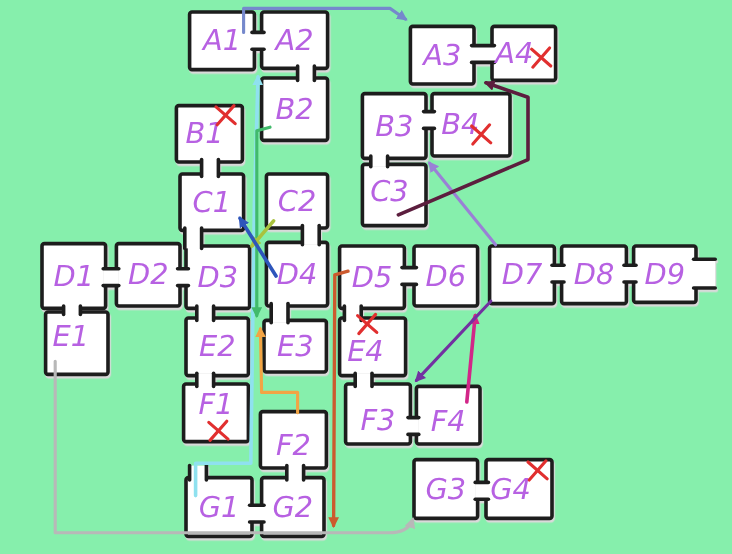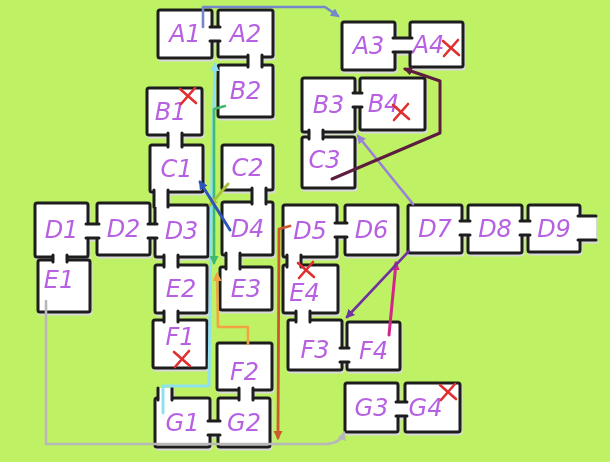--- a/index.html
+++ b/index.html
@@ -1,16 +1,16 @@
 <!DOCTYPE html>
 <html><head>
 <meta charset="utf-8">
 <style>
   html,body{margin:0;padding:0;background:#ffffff;}
-  .stage{position:relative;width:610px;height:462px;background:#bef264;overflow:hidden;}
+  .stage{position:relative;width:610px;height:462px;background:#86efac;overflow:hidden;}
   svg{display:block;}
   #rooms-g{filter:drop-shadow(1px 2px 0px #d9d9d9);}
   svg text{font-family:"DejaVu Sans",sans-serif;font-style:italic;font-size:24px;}
 </style>
 </head>
 <body>
 
 <div class="stage">
     <svg viewBox="0 0 610 462" width="610" height="462">
       <defs>

